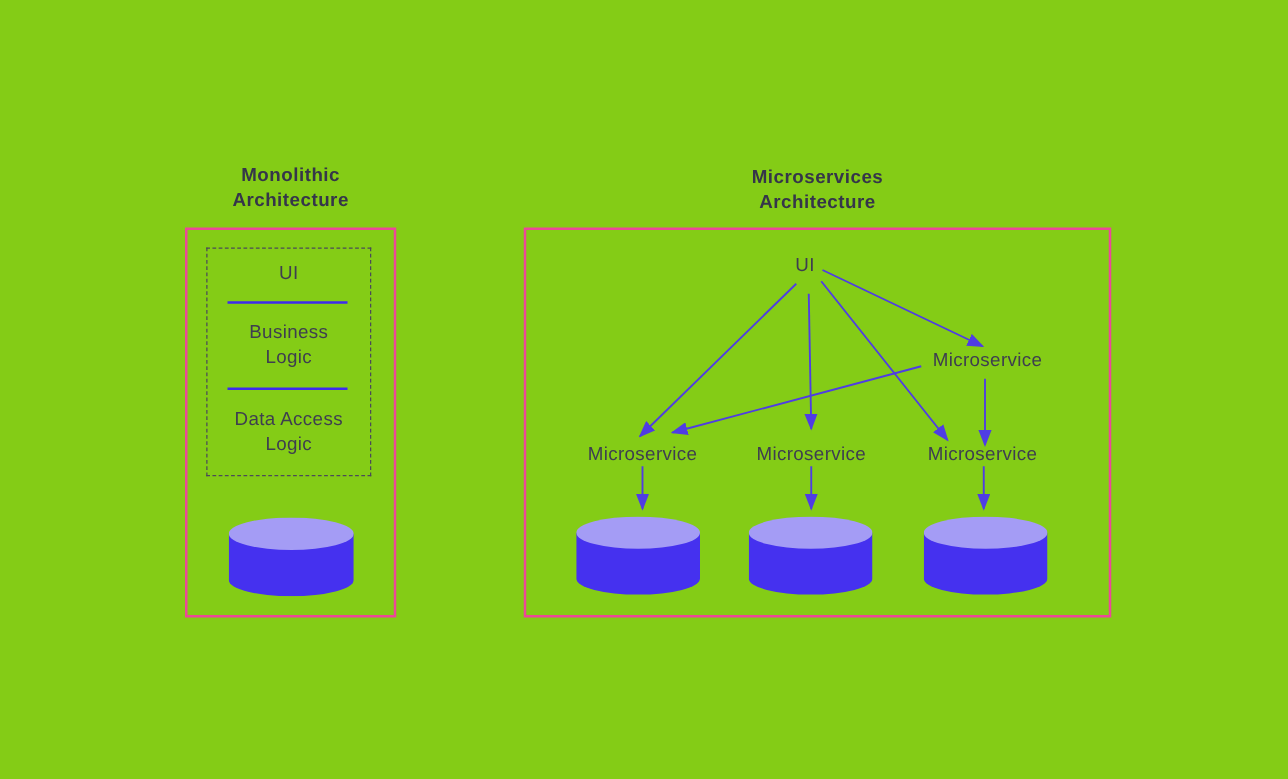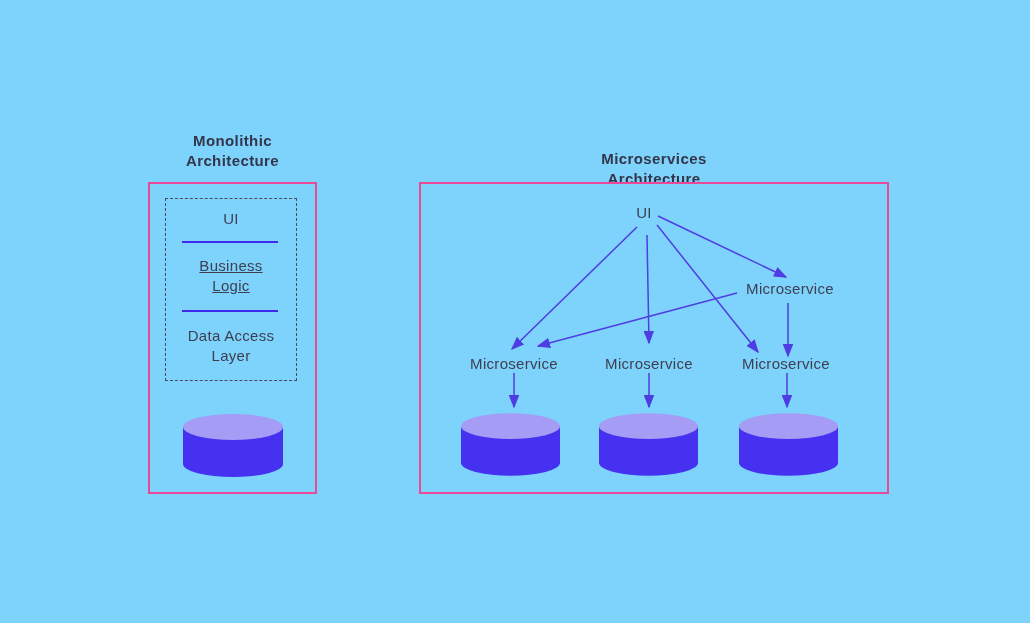--- a/index.html
+++ b/index.html
@@ -1,39 +1,39 @@
 <!DOCTYPE html>
 <html><head>
 <meta charset="utf-8">
 <style>
   html,body{margin:0;padding:0;background:#e2defb;}
   *{box-sizing:border-box;}
   .canvas{
-    position:relative;width:1030px;height:623px;background:#7dd3fc;
+    position:relative;width:1030px;height:623px;background:#84cc16;
     font-family:"Liberation Sans",sans-serif;color:#3e3e50;overflow:hidden;
   }
   .title{
     position:absolute;margin:0;font-size:15px;font-weight:bold;line-height:20px;
     text-align:center;white-space:pre-line;letter-spacing:.4px;color:#35354a;
   }
   .title.mono{left:148px;top:131px;width:169px;}
-  .title.micro{left:419px;top:149px;width:470px;}
+  .title.micro{left:419px;top:132px;width:470px;}
   .box{position:absolute;border:2px solid #ec4899;background:transparent;}
   .mono-box{left:148px;top:182px;width:169px;height:312px;}
   .micro-box{left:419px;top:182px;width:470px;height:312px;}
   .dashed{
     position:absolute;left:15px;top:14px;width:132px;height:183px;
     border:1.5px dashed #4b4b58;
   }
   .layer{
     position:absolute;left:0;width:100%;text-align:center;font-size:15px;
     line-height:20px;letter-spacing:.3px;white-space:pre-line;color:#3e3e50;
   }
   .layer.ui{top:10px;}
-  .layer.biz{top:57px;text-decoration:underline;}
+  .layer.biz{top:57px;}
   .layer.dal{top:127px;}
   .sep{position:absolute;left:16px;width:96px;height:2px;background:#3e2bee;}
   .sep.s1{top:42px;}
   .sep.s2{top:111px;}
   .cyl{position:absolute;}
   .mono-cyl{left:33px;top:230px;}
   .cyl.c1{left:40px;top:229px;}
   .cyl.c2{left:178px;top:229px;}
   .cyl.c3{left:318px;top:229px;}
   .arrows-svg{position:absolute;left:0;top:0;}
@@ -56,21 +56,21 @@
 Architecture</h2>
 
   <div class="box mono-box">
     <div class="dashed">
       <div class="layer ui">UI</div>
       <div class="sep s1"></div>
       <div class="layer biz">Business
 Logic</div>
       <div class="sep s2"></div>
       <div class="layer dal">Data Access
-Layer</div>
+Logic</div>
     </div>
 
     <svg class="cyl mono-cyl" width="100" height="63" viewBox="0 0 100 63">
       <path d="M0,13 L0,50 A50,13 0 0 0 100,50 L100,13 Z" fill="#4531ef"></path>
       <ellipse cx="50" cy="13" rx="50" ry="13" fill="#a49cf5"></ellipse>
     </svg>
   </div>
 
   <h2 class="title micro">Microservices
 Architecture</h2>

